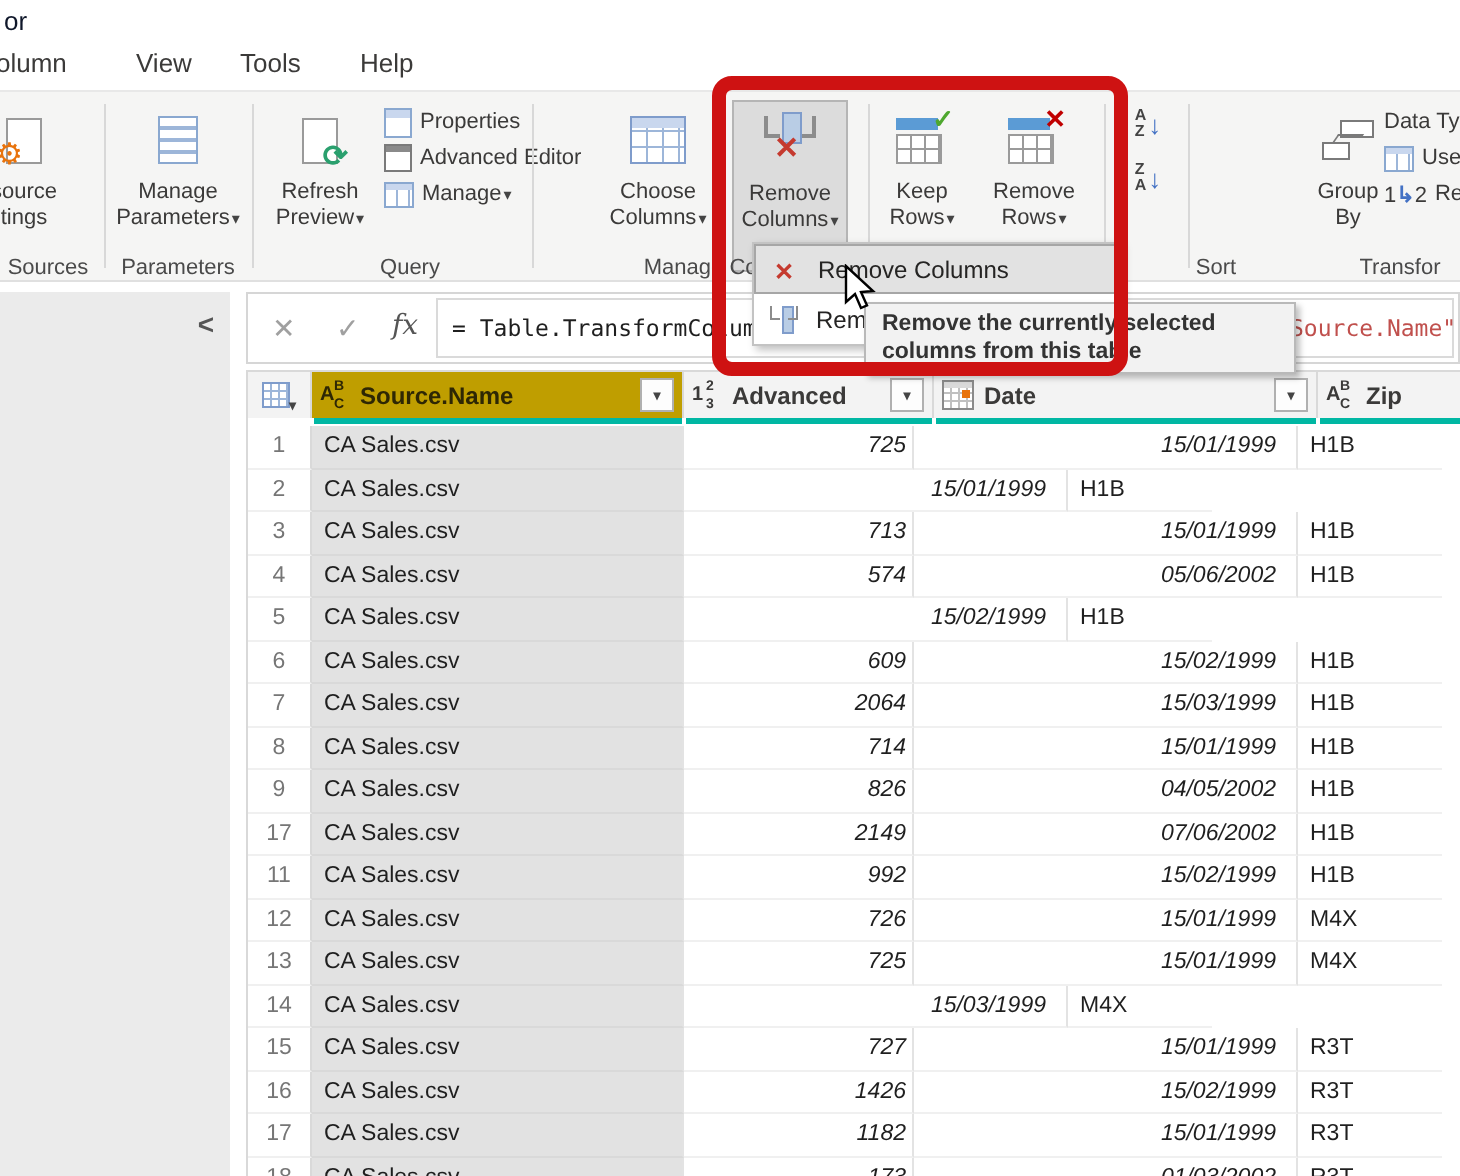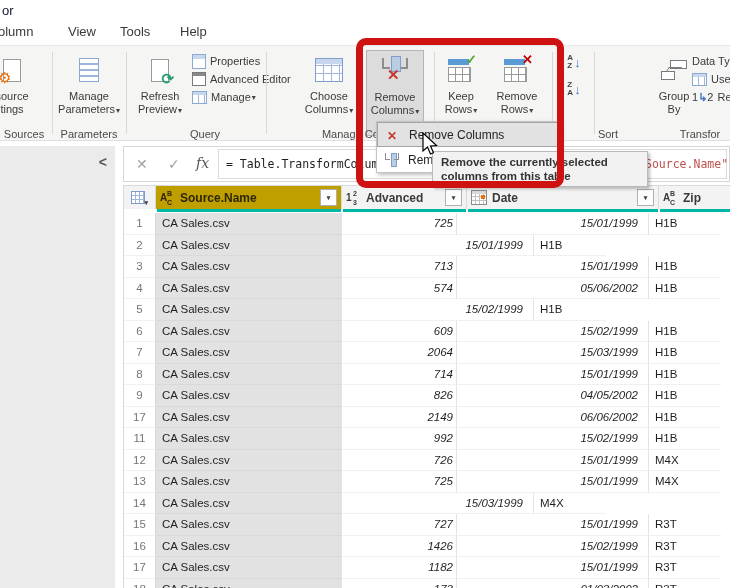--- a/index.html
+++ b/index.html
@@ -406,21 +406,21 @@
     <div class="c num">9</div>
     <div class="c src">CA Sales.csv</div>
     <div class="c pid">826</div>
     <div class="c date">04/05/2002</div>
     <div class="c zip">H1B</div>
   </div>
       <div class="trow">
     <div class="c num">17</div>
     <div class="c src">CA Sales.csv</div>
     <div class="c pid">2149</div>
-    <div class="c date">06/06/2002</div>
+    <div class="c date">07/06/2002</div>
     <div class="c zip">H1B</div>
   </div>
       <div class="trow">
     <div class="c num">11</div>
     <div class="c src">CA Sales.csv</div>
     <div class="c pid">992</div>
     <div class="c date">15/02/1999</div>
     <div class="c zip">H1B</div>
   </div>
       <div class="trow">

